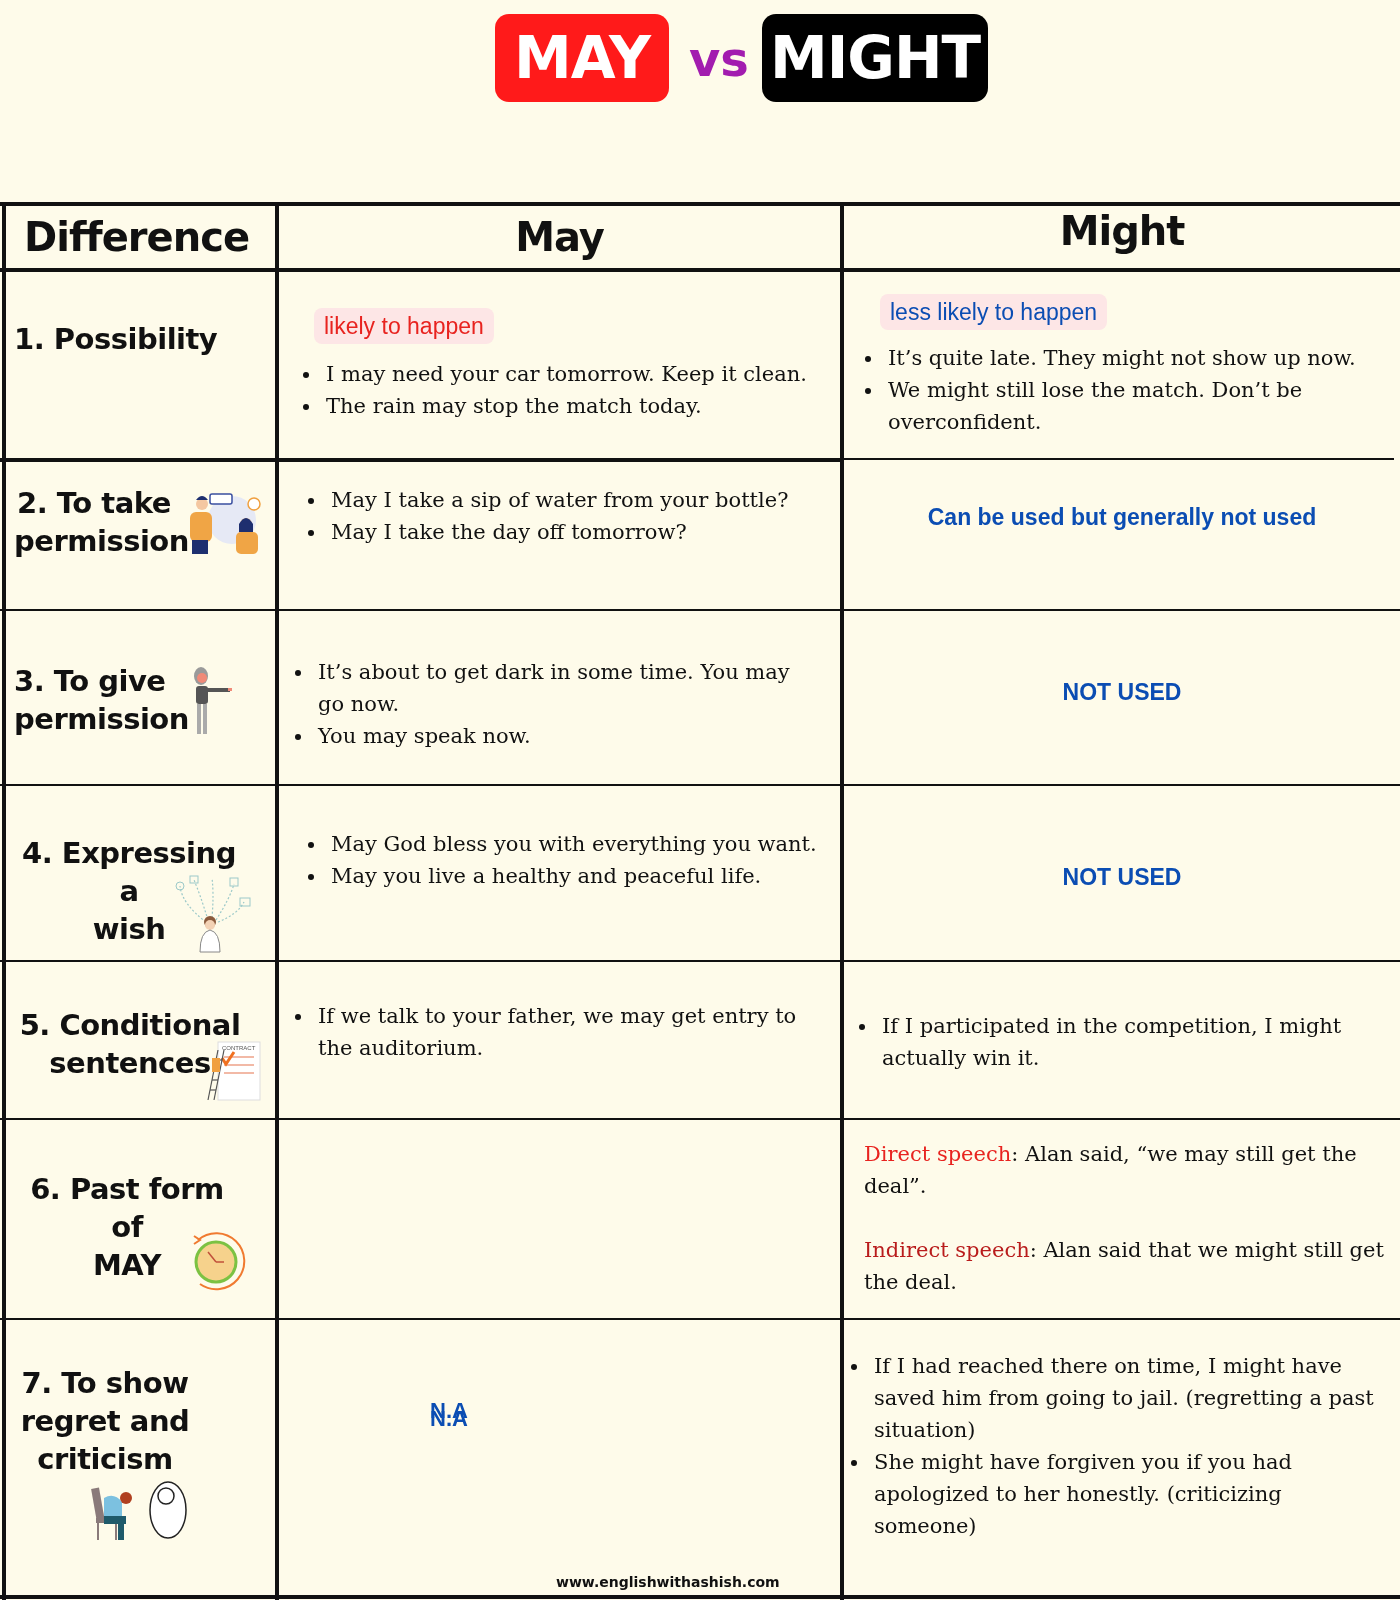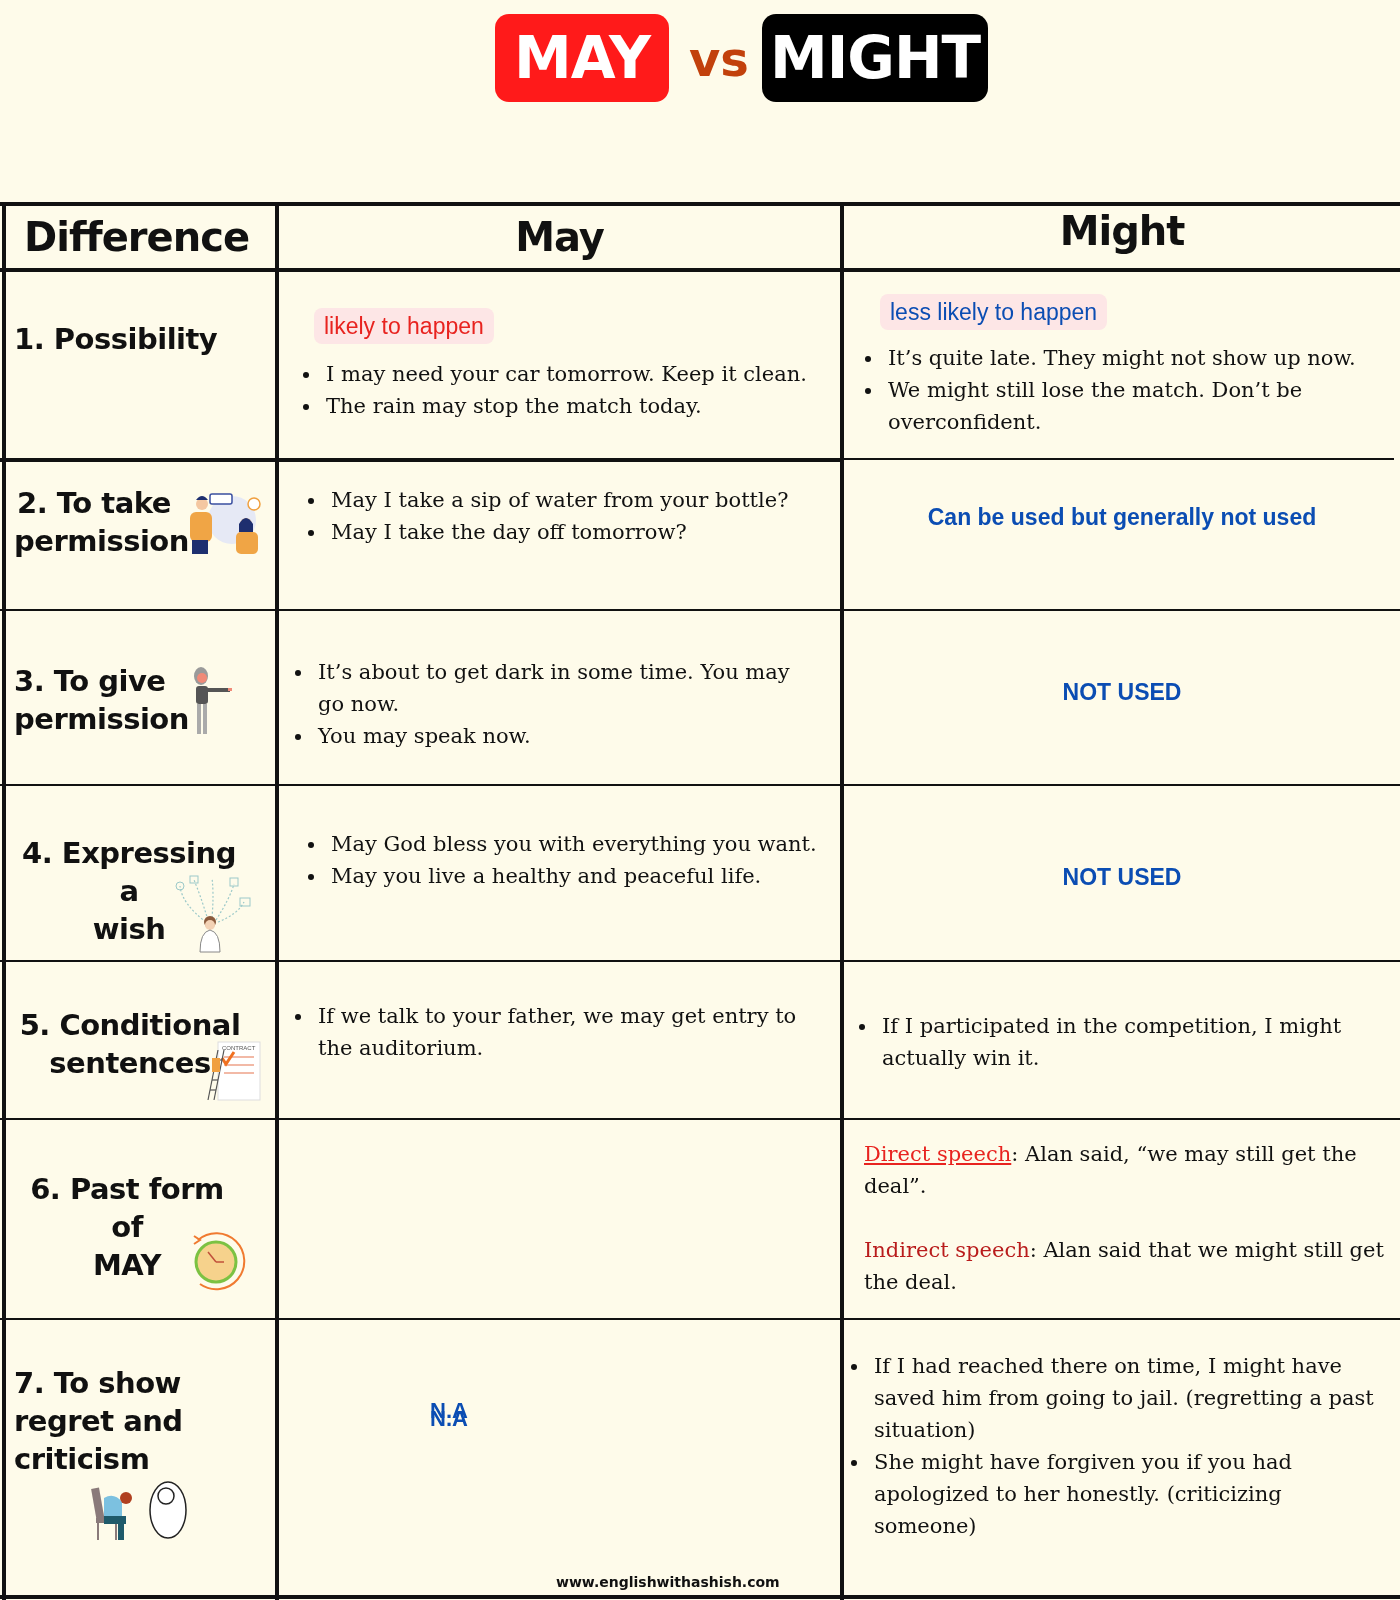--- a/index.html
+++ b/index.html
@@ -13,21 +13,21 @@
   .title-wrap { position: absolute; top: 14px; left: 0; width: 100%; height: 90px; }
   .badge {
     position: absolute; top: 0; height: 88px; border-radius: 14px;
     color: #fff; font-family: "DejaVu Sans", sans-serif; font-weight: bold;
     font-size: 58px; line-height: 88px; text-align: center; letter-spacing: -1px;
   }
   .badge.may { left: 495px; width: 174px; background: #ff1a1a; }
   .badge.might { left: 762px; width: 226px; background: #000; }
   .vs {
     position: absolute; left: 680px; top: 10px; width: 78px; text-align: center;
-    color: #c2410c; font-family: "DejaVu Sans", sans-serif; font-weight: bold;
+    color: #a21caf; font-family: "DejaVu Sans", sans-serif; font-weight: bold;
     font-size: 48px; line-height: 70px;
   }
 
   .table { position: absolute; left: 0; top: 202px; width: 1400px; }
   .hline { position: absolute; left: 0; width: 1400px; height: 4px; background: #111; }
   .hline.thin { height: 2px; }
   .vline { position: absolute; width: 4px; background: #111; }
   .cell { position: absolute; box-sizing: border-box; }
 
   .head {
@@ -48,21 +48,21 @@
     padding: 3px 10px; font-size: 23px; line-height: 30px;
     font-family: "Liberation Sans", sans-serif;
   }
   .note {
     position: absolute; left: 0; width: 100%; text-align: center;
     color: #0b4db3; font-family: "Liberation Sans", sans-serif; font-weight: bold;
   }
   .speech {
     font-family: "DejaVu Serif", serif; font-size: 21px; line-height: 32px; color: #111;
   }
-  .link-red { color: #e8231f; text-decoration: underline; }
+  .link-red { color: #e8231f; }
   .link-blue { color: #b91c1c; }
   .footer {
     position: absolute; left: 556px; top: 1574px;
     font-family: "DejaVu Sans", sans-serif; font-weight: bold; font-size: 14px; color: #111;
   }
   .icon { position: absolute; }
 </style>
 </head>
 <body>
 
@@ -233,21 +233,21 @@
   </svg>
   <div class="cell" style="left:279px; top:1118px; width:340px; height:198px">
     <div class="note" style="top:86px; font-size:22px; left:0; width:340px">N.A</div>
   </div>
   <div class="cell speech" style="left:864px; top:936px; width:520px">
     <div><span class="link-red">Direct speech</span><span>: Alan said, “we may still get the deal”.</span></div>
     <div style="height:32px"></div>
     <div><span class="link-blue">Indirect speech</span><span>: Alan said that we might still get the deal.</span></div>
   </div>
 
-  <div class="cell diff-label" style="left:14px; top:1162px; width:182px; text-align:left">
+  <div class="cell diff-label" style="left:14px; top:1162px; width:182px; text-align:center">
     <div>7. To show</div>
     <div>regret and</div>
     <div>criticism</div>
   </div>
   <svg class="icon" style="left:90px; top:1278px" width="110" height="64" viewBox="0 0 110 64">
     <rect x="4" y="8" width="8" height="34" fill="#8a7a7a" transform="rotate(-10 8 25)"></rect>
     <rect x="6" y="38" width="24" height="5" fill="#8a7a7a"></rect>
       <line x1="8" y1="43" x2="8" y2="60" stroke="#8a7a7a" stroke-width="2"></line>
       <line x1="26" y1="43" x2="26" y2="60" stroke="#8a7a7a" stroke-width="2"></line>
     <path d="M14 18 q10 -6 18 4 v16 h-18z" fill="#7cc1e0"></path>

